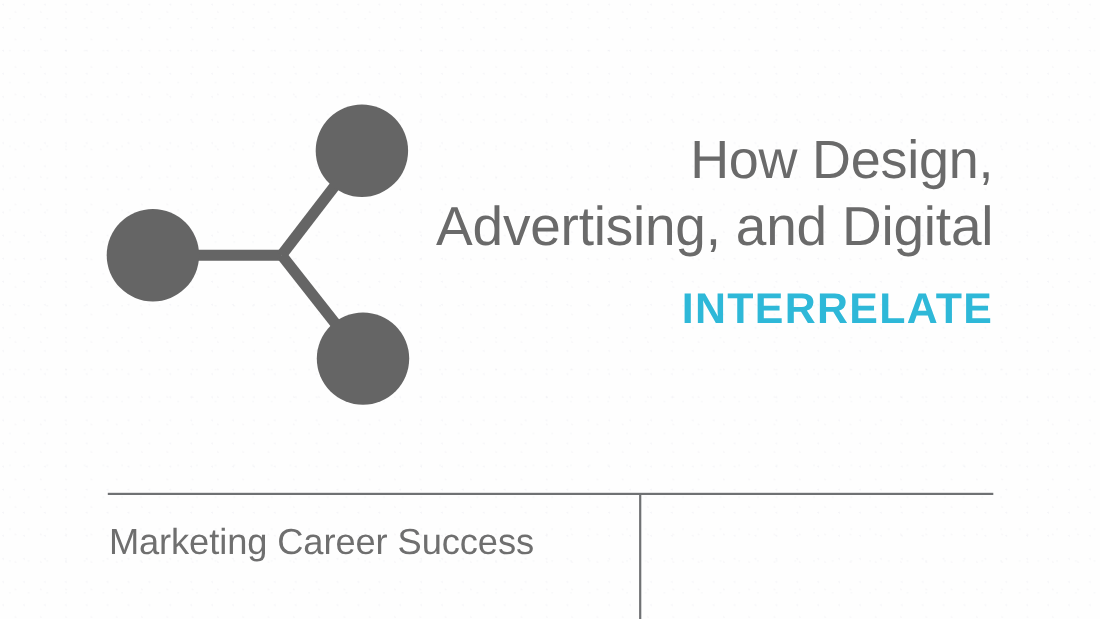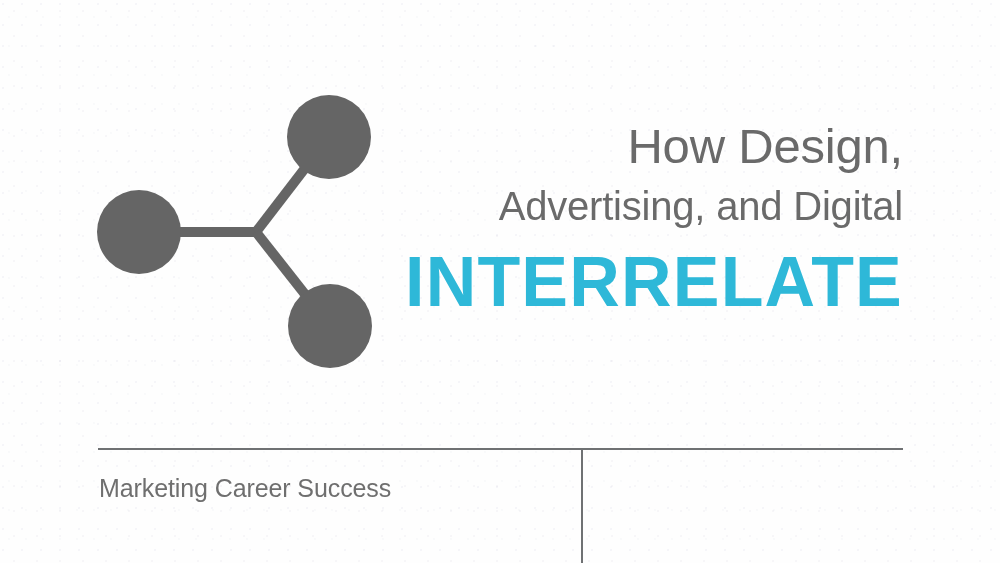--- a/index.html
+++ b/index.html
@@ -48,28 +48,28 @@
     white-space: nowrap;
     letter-spacing: -0.2px;
   }
   #headline-line-1 {
     top: 118px;
     font-size: 49px;
     line-height: 56px;
   }
   #headline-line-2 {
     top: 178px;
-    font-size: 40px;
+    font-size: 50px;
     line-height: 56px;
   }
   #headline-emphasis {
     position: absolute;
     right: 97px;
     top: 252px;
-    font-size: 70px;
+    font-size: 39px;
     line-height: 60px;
     font-weight: 700;
     letter-spacing: 1.2px;
     color: #2eb8d8;
     white-space: nowrap;
     text-align: left;
   }
 
   
   #footer-rule {
@@ -86,21 +86,21 @@
     top: 450px;
     width: 2px;
     height: 113px;
     background: #6f7173;
   }
 
   
   .footer-label {
     position: absolute;
     top: 474px;
-    font-size: 25px;
+    font-size: 33px;
     color: #6f6f6f;
     font-weight: 400;
     white-space: nowrap;
     font-family: "Liberation Sans", sans-serif;
     letter-spacing: -0.1px;
   }
   #footer-label-left {
     left: 99px;
   }
   #footer-label-right {

